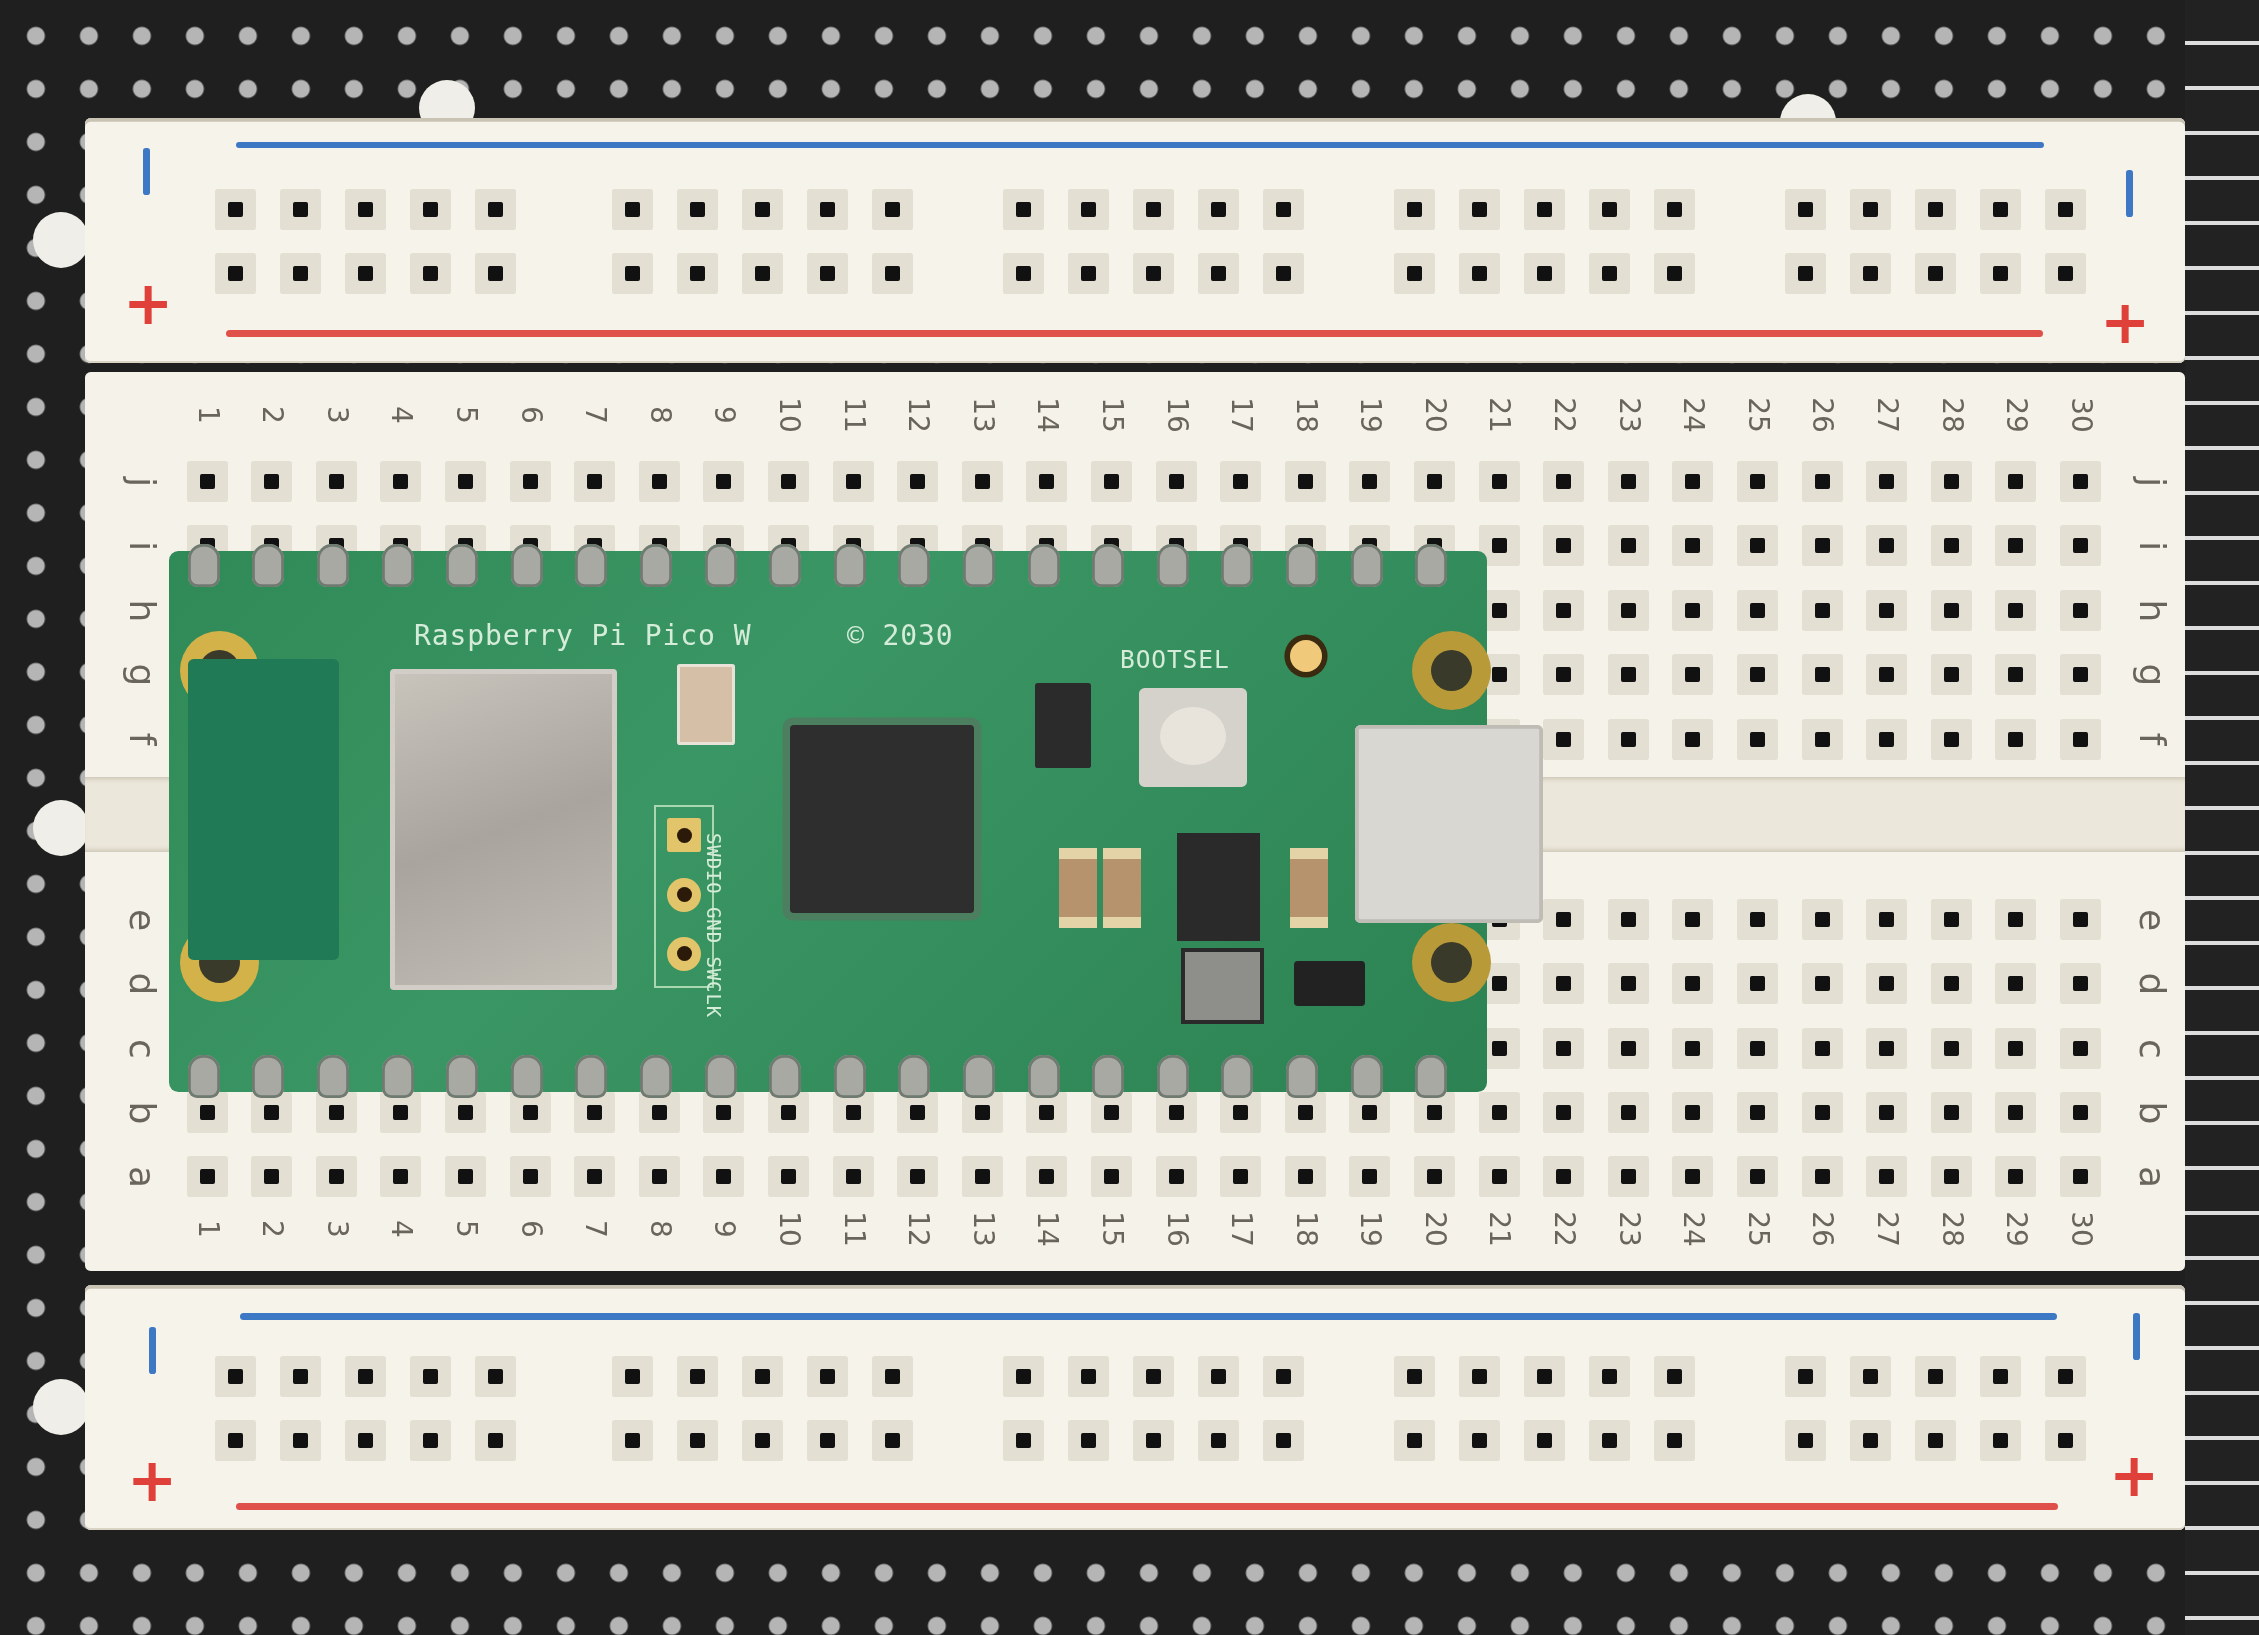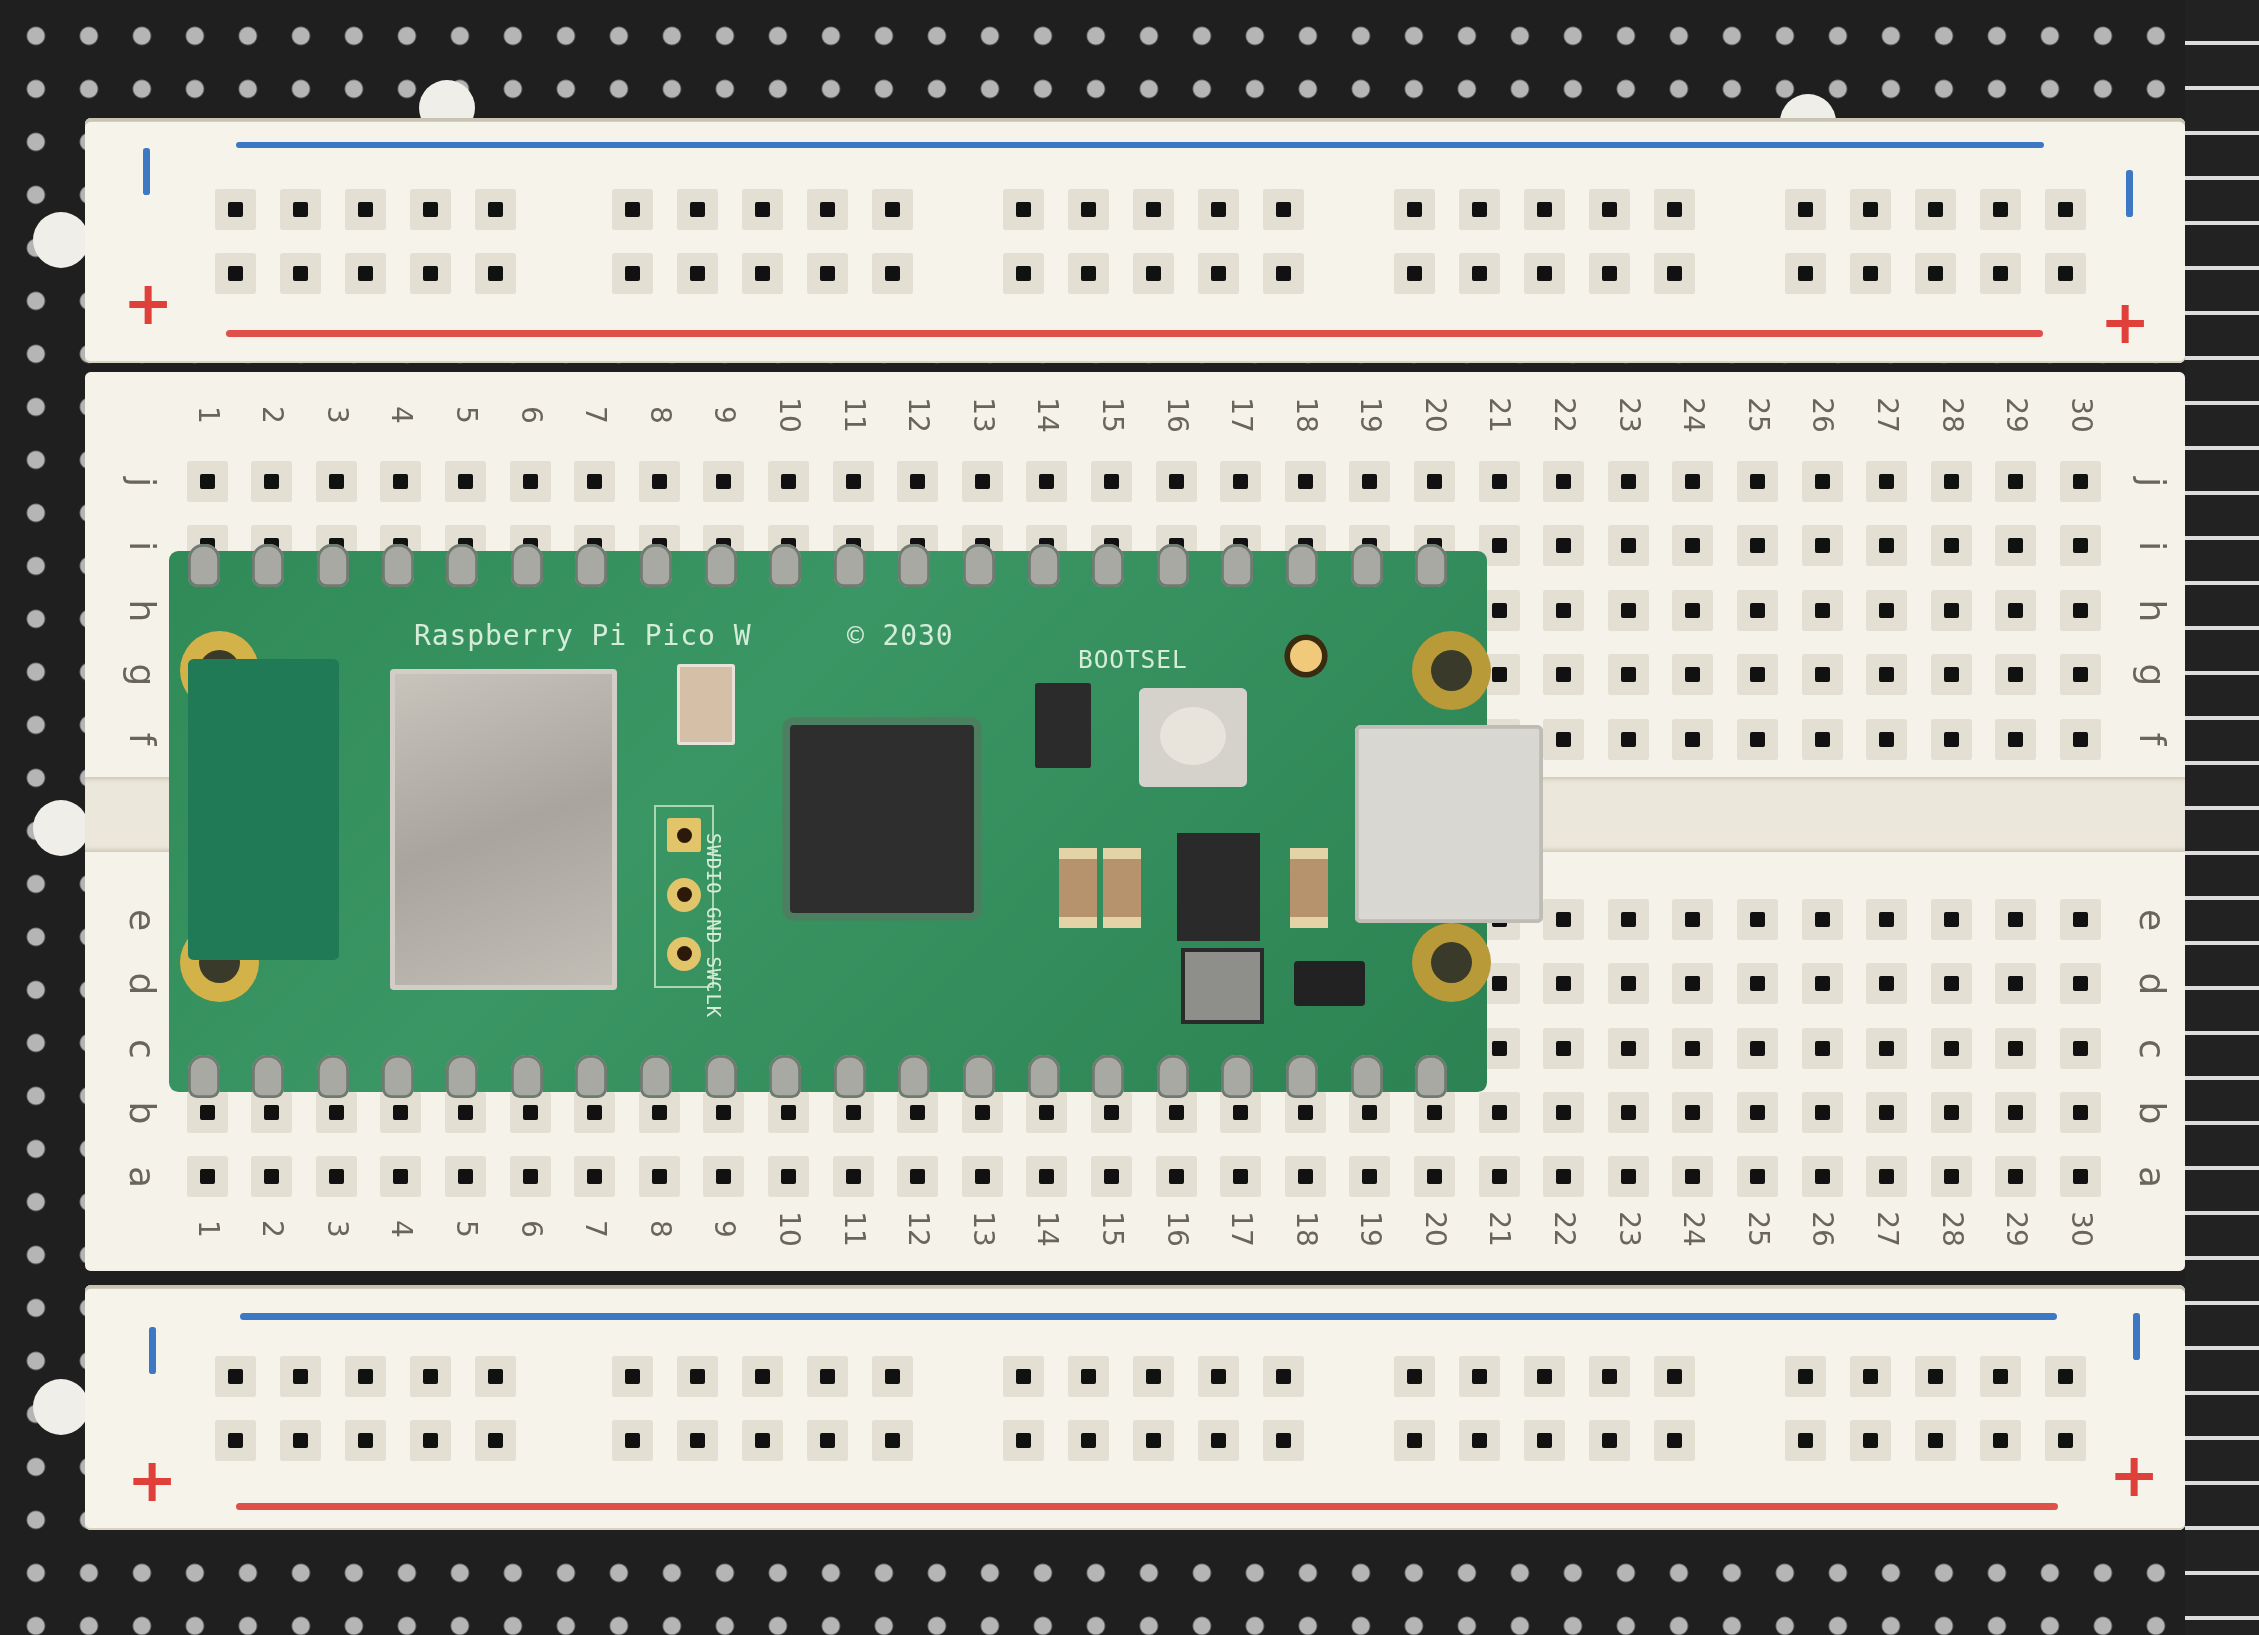--- a/index.html
+++ b/index.html
@@ -594,21 +594,21 @@
   <div class="silk" style="left:678px;top:68px;">© 2030</div>
   <div class="xtal"></div>
   <div class="swd">
     <div class="swd-pad" style="top:11.3px;border-radius:2.8px;"></div>
     <div class="swd-pad" style="top:71px;"></div>
     <div class="swd-pad" style="top:130px;"></div>
   </div>
   <div class="silk" style="left:556px;top:282px;font-size:19px;transform:rotate(90deg);transform-origin:left top;">SWDIO GND SWCLK</div>
   <div class="rp2040"></div>
   <div class="small-ic"></div>
-  <div class="silk" style="left:909px;top:94px;font-size:24.5px;">BOOTSEL</div>
+  <div class="silk" style="left:951px;top:94px;font-size:24.5px;">BOOTSEL</div>
   <div class="bootsel-btn"></div>
   <div class="led-pad"></div>
   <div class="cap" style="left:890px;top:297px;"></div>
   <div class="cap" style="left:934px;top:297px;"></div>
   <div class="cap" style="left:1121px;top:297px;"></div>
   <div class="reg" style="left:1008px;"></div>
   <div class="inductor" style="left:1012px;"></div>
   <div class="diode" style="left:1125px;"></div>
   <div class="usb"></div>
 <div class="pin" style="left: 19px; top: -7.5px;"></div>

